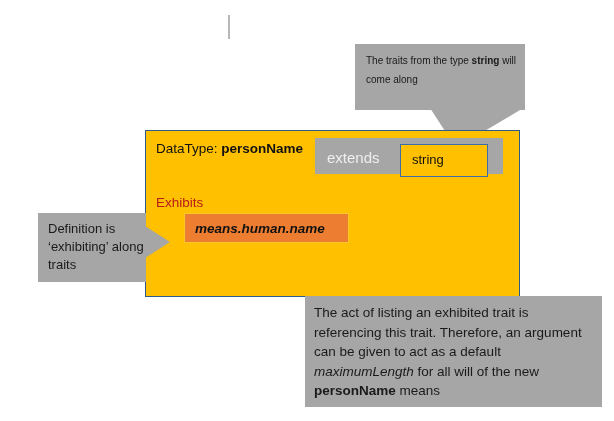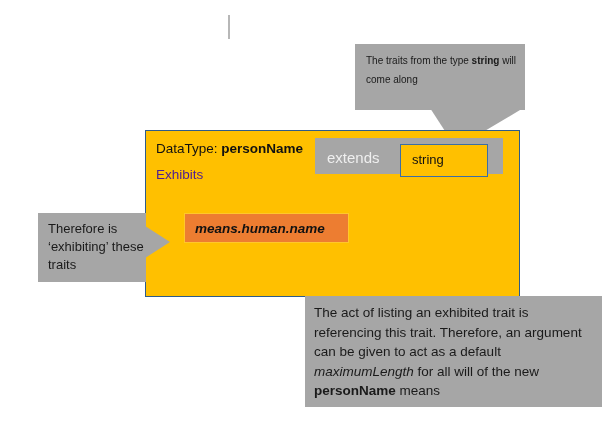--- a/index.html
+++ b/index.html
@@ -54,23 +54,23 @@
     color: #111111;
     white-space: nowrap;
   }
   .dt-title .nm {
     font-weight: bold;
   }
 
   .dt-exhibits {
     position: absolute;
     left: 10px;
-    top: 36px;
-    font-size: 13.5px;
-    color: #4c1d95;
+    top: 64px;
+    font-size: 13.5px;
+    color: #b91c1c;
   }
 
   
   .extends-group {
     position: absolute;
     left: 169px;
     top: 7px;
     width: 188px;
     height: 36px;
     background: #A6A6A6;
@@ -256,20 +256,20 @@
   <div class="callout callout-top">
     <div class="ctext"><span>The traits from the type </span><b>string</b><span> will come along</span></div>
   </div>
 
   <div class="tail-left">
     <svg width="28" height="36" viewBox="0 0 28 36" xmlns="http://www.w3.org/2000/svg">
       <polygon points="0,0 28,18 0,36" fill="#A6A6A6"></polygon>
     </svg>
   </div>
   <div class="callout callout-left">
-    <div class="ctext">Therefore is ‘exhibiting’ these traits</div>
+    <div class="ctext">Definition is ‘exhibiting’ along traits</div>
   </div>
 
   <div class="callout callout-bottom">
     <div class="ctext"><span>The act of listing an exhibited trait is referencing this trait. Therefore, an argument can be given to act as a default </span><i>maximumLength</i><span> for all will of the new </span><b>personName</b><span> means</span></div>
   </div>
 
 </div>
 
 </body></html>

